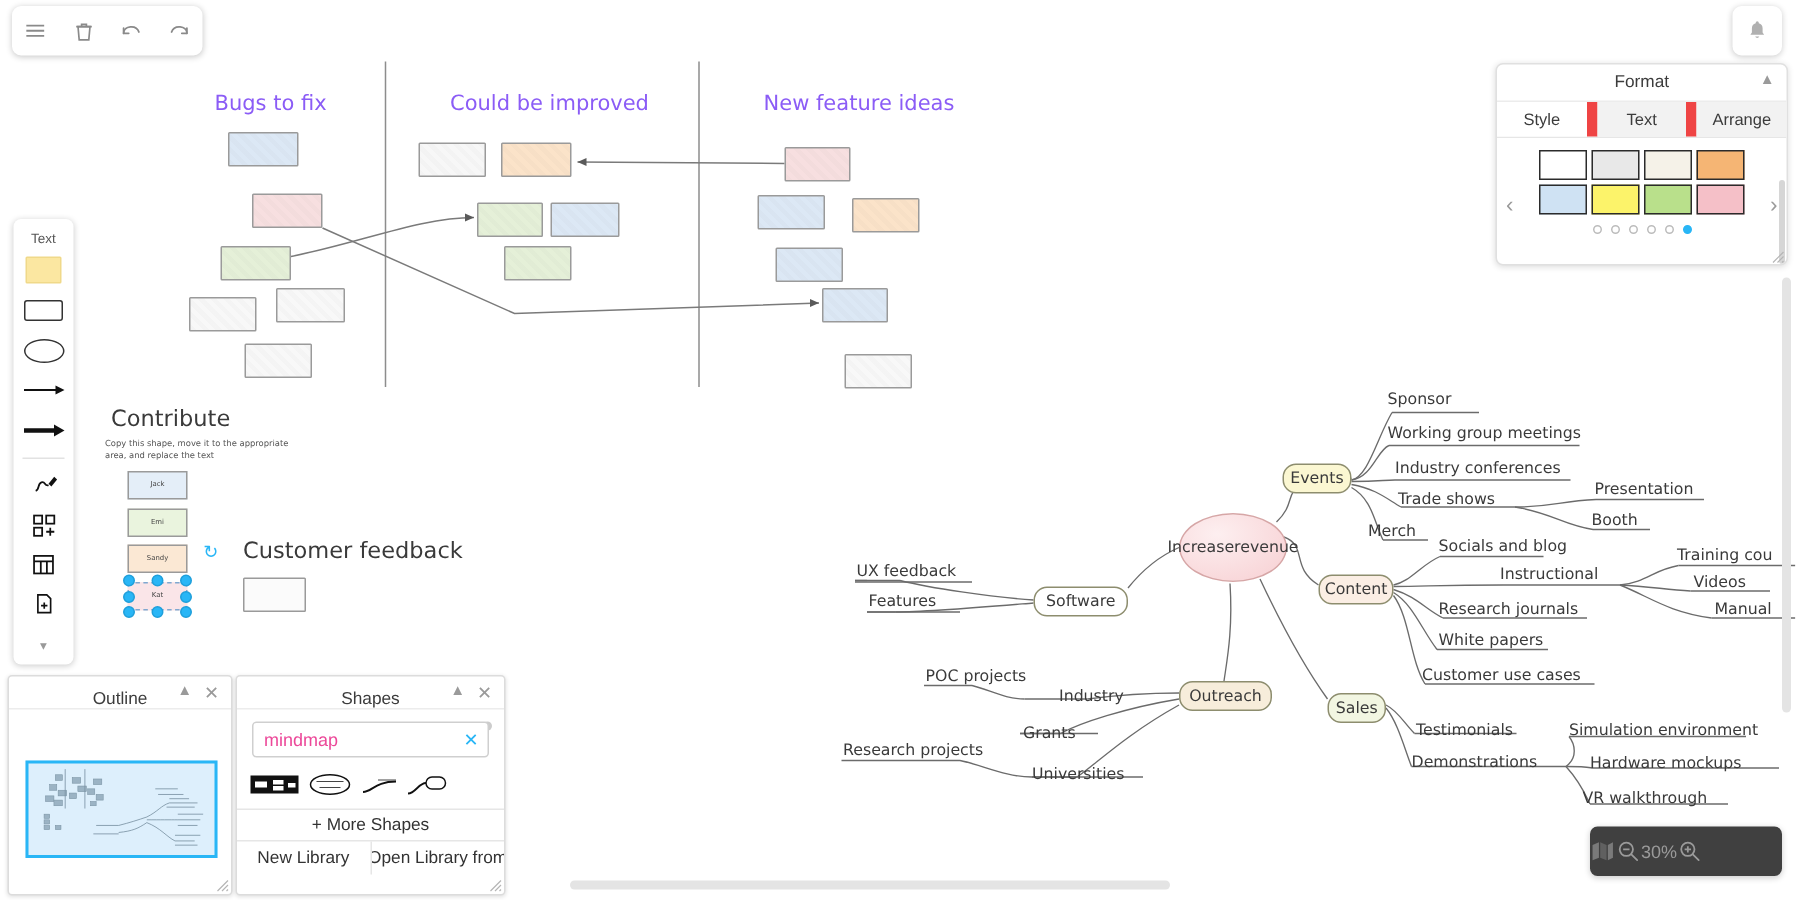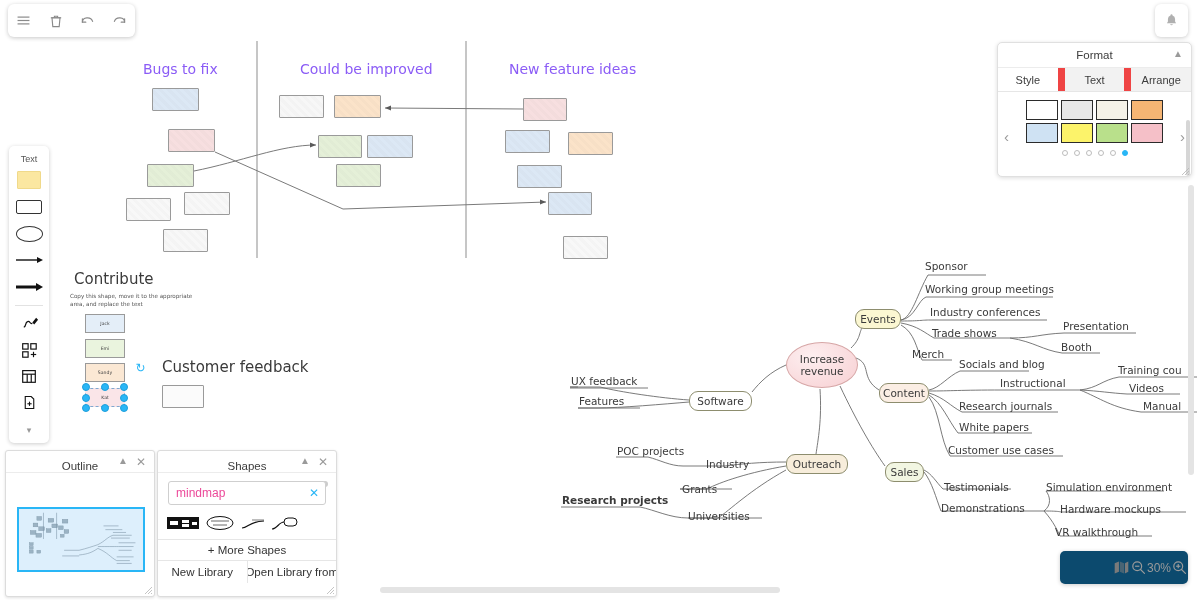--- a/index.html
+++ b/index.html
@@ -102,22 +102,22 @@
       display:flex;align-items:center;justify-content:center;font-size:11.5px;color:#333;cursor:pointer; }
   #shapes .libs{ display:flex;height:22px;font-size:11.5px;color:#333; }
   #shapes .lib{ flex:1;display:flex;align-items:center;justify-content:center;cursor:pointer;overflow:hidden;white-space:nowrap; }
   #shapes .lib.b{ border-left:1px solid #e6e6e6; }
   #shapes .dotmark{ position:absolute;right:8px;top:30px;width:6px;height:6px;border-radius:50%;background:#ccc; }
   #shapes .resz{ position:absolute;right:1px;bottom:1px;width:9px;height:9px; }
 
   
   #zoomctl{
     position:absolute;right:9px;bottom:16px;width:128px;height:33px;
-    background:#0c4a6e;border-radius:5px;box-shadow:0 1px 4px rgba(0,0,0,.2);
-    display:flex;align-items:center;justify-content:flex-end;
+    background:#404040;border-radius:5px;box-shadow:0 1px 4px rgba(0,0,0,.2);
+    display:flex;align-items:center;justify-content:flex-start;
   }
   #zoomctl .z{ cursor:pointer;display:flex;align-items:center;justify-content:center; }
   #zoomctl .zlabel{ font-size:12px;color:#9a9a9a; }
 
   
   #hscroll{ position:absolute;left:380px;bottom:7px;width:400px;height:6px;background:#e4e4e4;border-radius:3px;cursor:pointer; }
   #vscroll{ position:absolute;right:3px;top:185px;width:6px;height:290px;background:#e4e4e4;border-radius:3px;cursor:pointer; }
 
   
   .note{ position:absolute;border:1px solid #9a9a9a;border-radius:1px;
@@ -128,21 +128,21 @@
   .pbox{ position:absolute;border:1px solid #9a9a9a;display:flex;align-items:center;justify-content:center;
         font-family:"DejaVu Sans",sans-serif;font-size:4.6px;color:#444; }
   .handle{ position:absolute;width:8px;height:8px;border-radius:50%;background:#29b6f6;border:1px solid #1f9fdb; }
   .rotate{ position:absolute;width:13px;height:13px;color:#29b6f6;font-size:12px;line-height:13px;text-align:center;cursor:pointer; }
 
   
   .mm{ position:absolute;font-family:"DejaVu Sans",sans-serif;font-size:10.5px;color:#3a3a3a;white-space:nowrap; }
   .mmnode{ position:absolute;display:flex;align-items:center;justify-content:center;
      font-family:"DejaVu Sans",sans-serif;font-size:10.5px;color:#3a3a3a;white-space:nowrap;
      border:1px solid #8d8d6e;border-radius:9px; }
-  .mmcenter{ position:absolute;display:flex;flex-direction:column;align-items:center;justify-content:center;
+  .mmcenter{ position:absolute;display:flex;flex-direction:row;align-items:center;justify-content:center;
      font-family:"DejaVu Sans",sans-serif;font-size:10.5px;color:#3a3a3a;
      border:1px solid #d6a6a6;border-radius:50%;
      background:radial-gradient(ellipse at 35% 30%, #fdeff0 0%, #f7cfd2 100%); }
   svg.edges{ position:absolute;left:0;top:0;width:1197px;height:600px;pointer-events:none; }
 </style>
 </head>
 <body>
 
 <div class="canvas">
 
@@ -324,21 +324,21 @@
       </div>
       <div class="mm" style="left: 571px; top: 375px;">UX feedback</div>
       <div class="mm" style="left: 579px; top: 395px;">Features</div>
       <div class="mmnode" style="left: 786px; top: 454px; width: 62px; height: 20px; background: rgb(247, 237, 219);">
         <span>Outreach</span>
       </div>
       <div class="mm" style="left: 706px; top: 458px;">Industry</div>
       <div class="mm" style="left: 617px; top: 445px;">POC projects</div>
       <div class="mm" style="left: 682px; top: 483px;">Grants</div>
       <div class="mm" style="left: 688px; top: 510px;">Universities</div>
-      <div class="mm" style="left: 562px; top: 494px; font-weight: bold;">Research projects</div>
+      <div class="mm" style="left: 562px; top: 494px;">Research projects</div>
       <div class="mmnode" style="left: 885px; top: 462px; width: 39px; height: 20px; background: rgb(242, 246, 226);">
         <span>Sales</span>
       </div>
       <div class="mm" style="left: 944px; top: 481px;">Testimonials</div>
       <div class="mm" style="left: 941px; top: 502px;">Demonstrations</div>
       <div class="mm" style="left: 1046px; top: 481px;">Simulation environment</div>
       <div class="mm" style="left: 1060px; top: 503px;">Hardware mockups</div>
       <div class="mm" style="left: 1055px; top: 526px;">VR walkthrough</div>
     </div>
 

